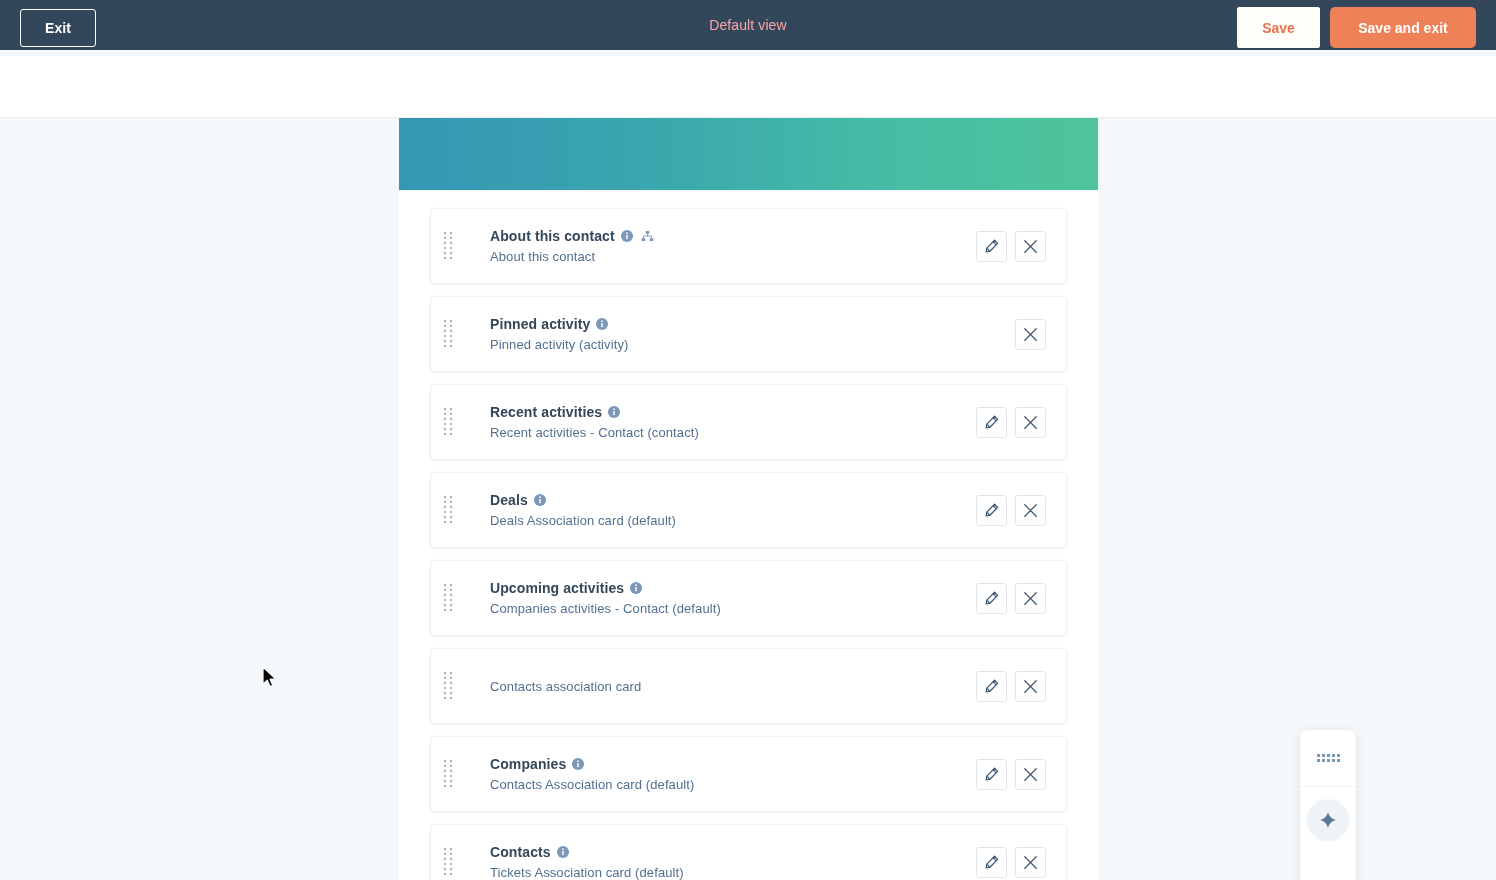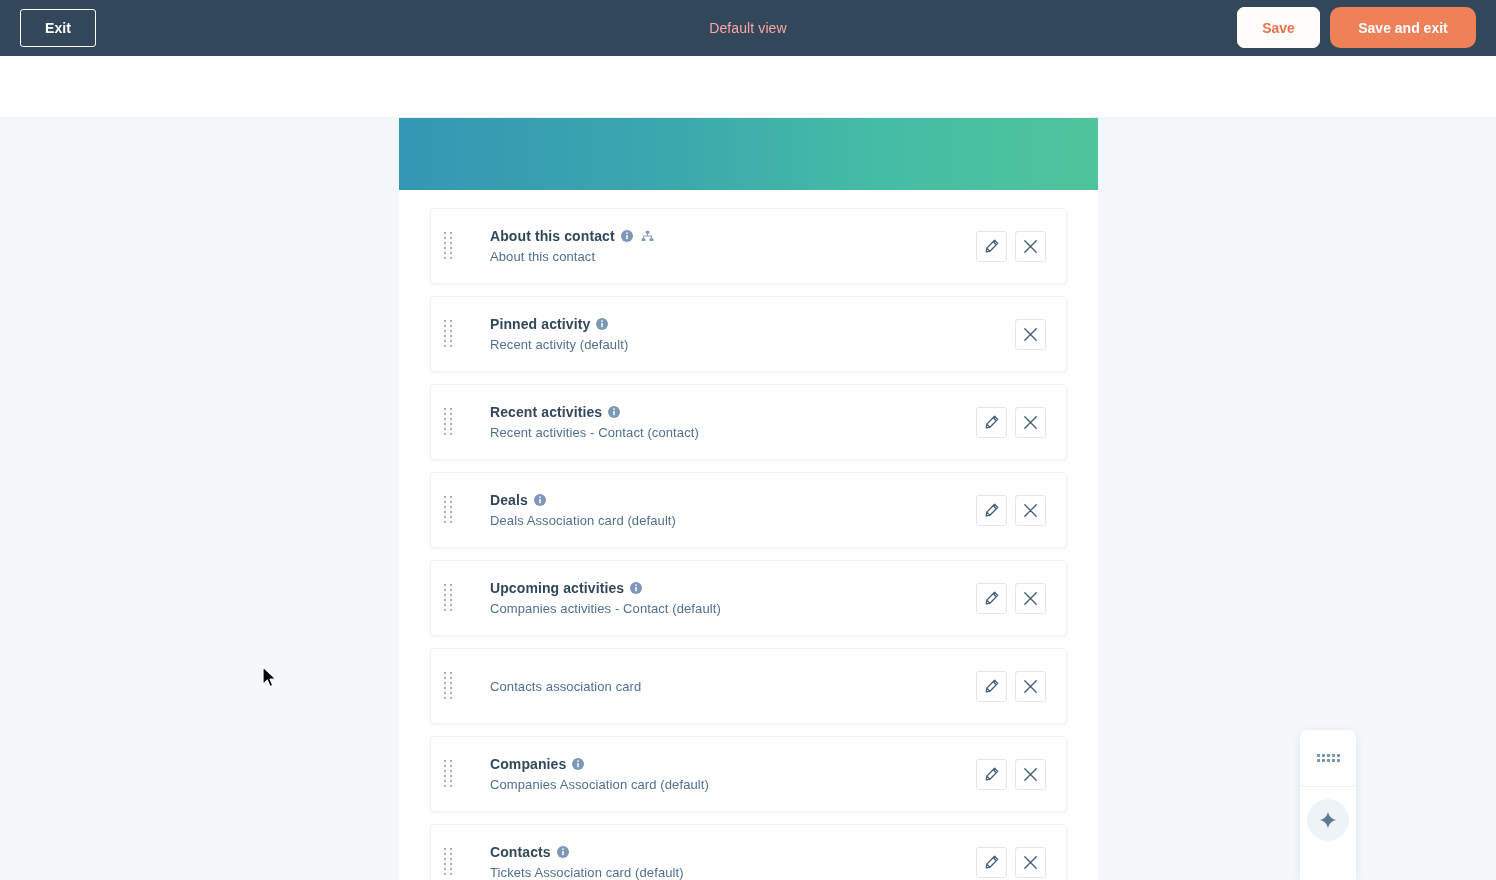--- a/index.html
+++ b/index.html
@@ -9,21 +9,21 @@
     overflow: hidden;
     font-family: "Liberation Sans", sans-serif;
     background: #f5f8fa;
   }
 
   
   .topbar {
     position: absolute;
     top: 0; left: 0;
     width: 1496px;
-    height: 56px;
+    height: 50px;
     background: #33475b;
     display: flex;
     align-items: center;
     z-index: 30;
   }
   .exit-btn {
     position: absolute;
     left: 20px;
     top: 9px;
     width: 76px;
@@ -57,33 +57,33 @@
     top: 7px;
     display: flex;
     gap: 10px;
   }
   .btn-save {
     width: 83px;
     height: 41px;
     background: #fffdf9;
     color: #e8734a;
     border: 1px solid #fffdf9;
-    border-radius: 7px;
+    border-radius: 2px;
     font-size: 14px;
     font-weight: 700;
     font-family: "Liberation Sans", sans-serif;
     cursor: pointer;
   }
   .btn-save-exit {
     width: 146px;
     height: 41px;
     background: #ef8159;
     color: #ffffff;
     border: none;
-    border-radius: 10px;
+    border-radius: 5px;
     font-size: 14px;
     font-weight: 700;
     font-family: "Liberation Sans", sans-serif;
     cursor: pointer;
   }
 
   
   .subheader {
     position: absolute;
     top: 56px; left: 0;
@@ -360,21 +360,21 @@
           </span>
           <div class="card-text">
             <div class="card-title">
               <span>Pinned activity</span>
               <svg class="info-icon" viewBox="0 0 12 12">
                 <circle cx="6" cy="6" r="6" fill="#7c98b6"></circle>
                 <rect x="5.25" y="5" width="1.5" height="4.2" fill="#ffffff"></rect>
                 <circle cx="6" cy="3.1" r="0.95" fill="#ffffff"></circle>
               </svg>
             </div>
-            <div class="card-sub">Recent activity (default)</div>
+            <div class="card-sub">Pinned activity (activity)</div>
           </div>
           <div class="card-actions">
             <button class="icon-btn">
               <svg width="15" height="15" viewBox="0 0 15 15">
                 <path d="M1.8 1.8 L13.2 13.2 M13.2 1.8 L1.8 13.2" stroke="#425b76" stroke-width="1.3" stroke-linecap="round"></path>
               </svg>
             </button>
           </div>
         </div>
         <div class="card">
@@ -550,21 +550,21 @@
           </span>
           <div class="card-text">
             <div class="card-title">
               <span>Companies</span>
               <svg class="info-icon" viewBox="0 0 12 12">
                 <circle cx="6" cy="6" r="6" fill="#7c98b6"></circle>
                 <rect x="5.25" y="5" width="1.5" height="4.2" fill="#ffffff"></rect>
                 <circle cx="6" cy="3.1" r="0.95" fill="#ffffff"></circle>
               </svg>
             </div>
-            <div class="card-sub">Companies Association card (default)</div>
+            <div class="card-sub">Contacts Association card (default)</div>
           </div>
           <div class="card-actions">
             <button class="icon-btn">
               <svg width="14" height="14" viewBox="0 0 14 14">
                 <path d="M9.6 1.3 L12.7 4.4 L4.9 12.2 L1.2 12.8 L1.8 9.1 Z" fill="none" stroke="#425b76" stroke-width="1.3" stroke-linejoin="round"></path>
                 <path d="M8.2 2.7 L11.3 5.8" stroke="#425b76" stroke-width="1.3"></path>
                 <path d="M1.8 9.1 L4.9 12.2" stroke="#425b76" stroke-width="1.3"></path>
               </svg>
             </button>
             <button class="icon-btn">

